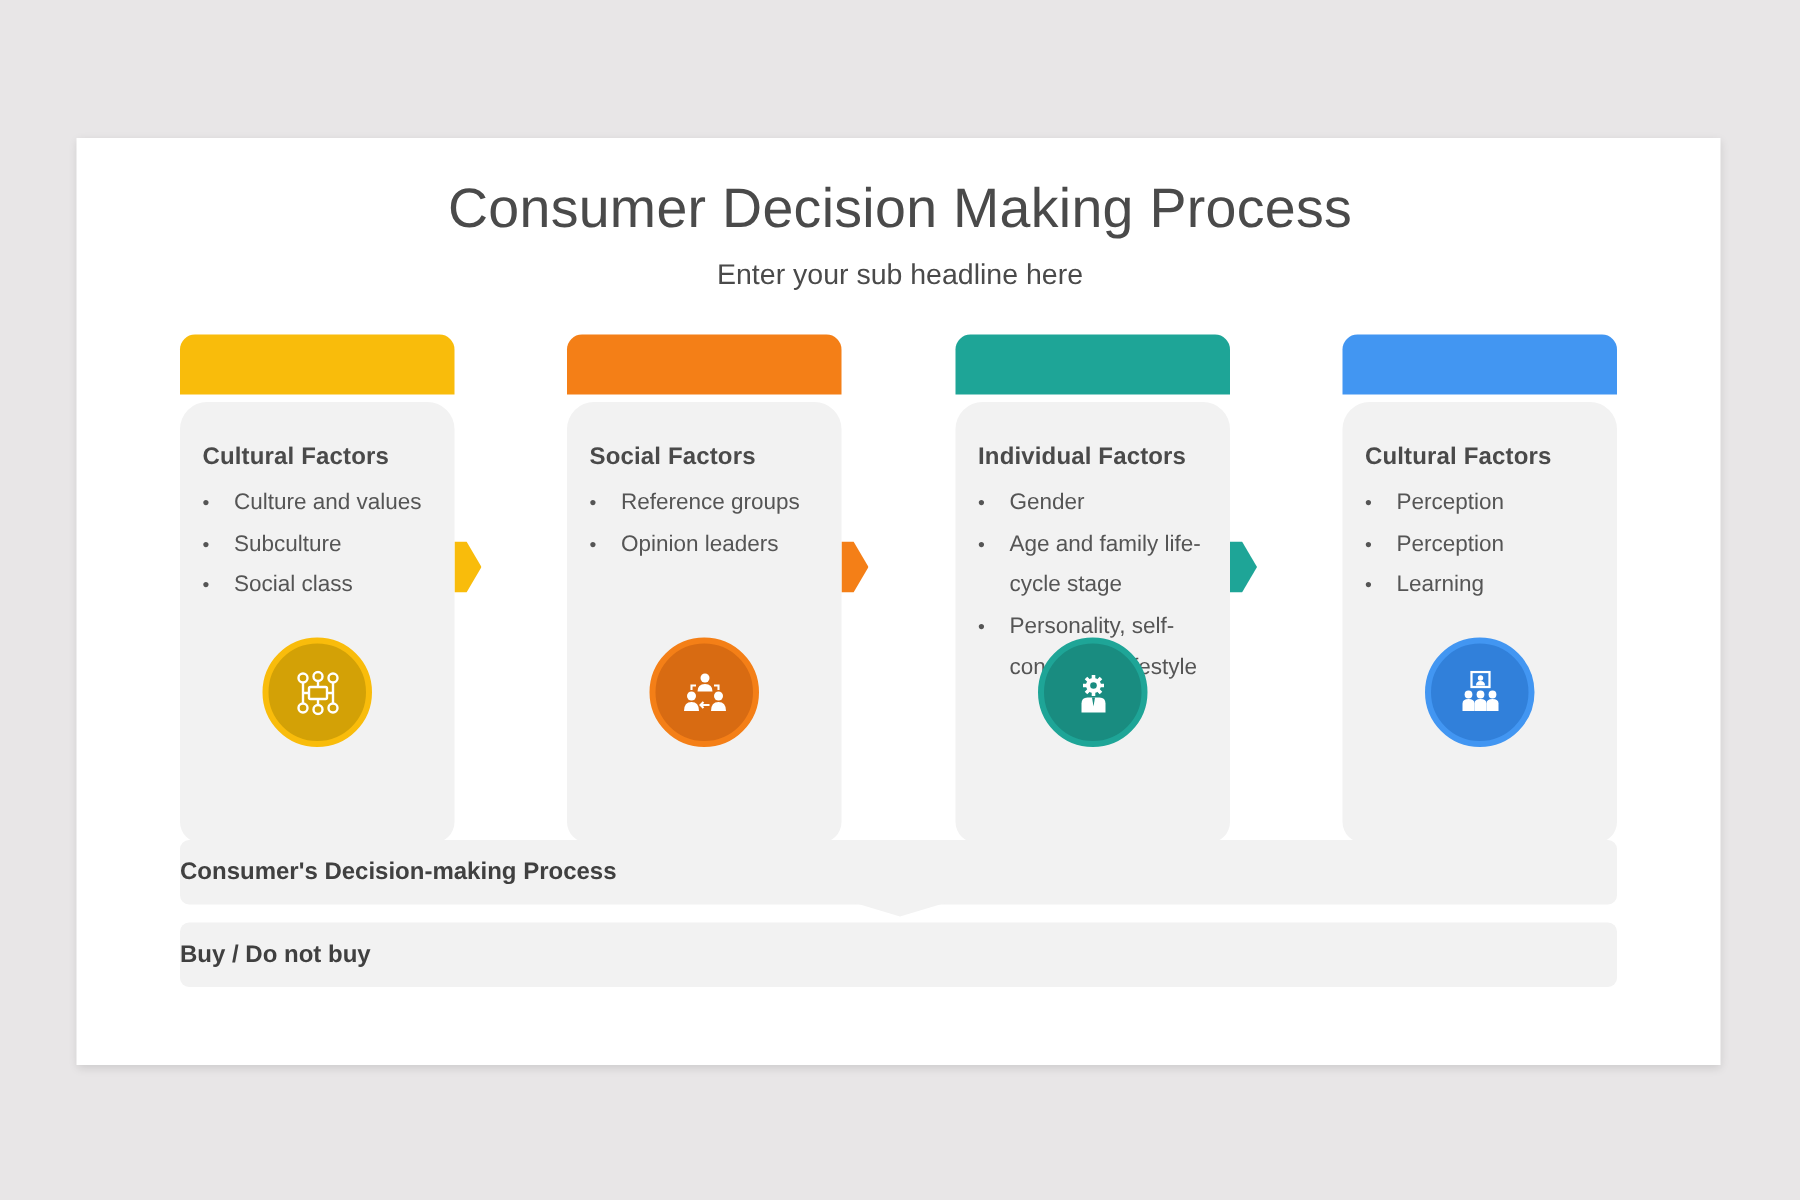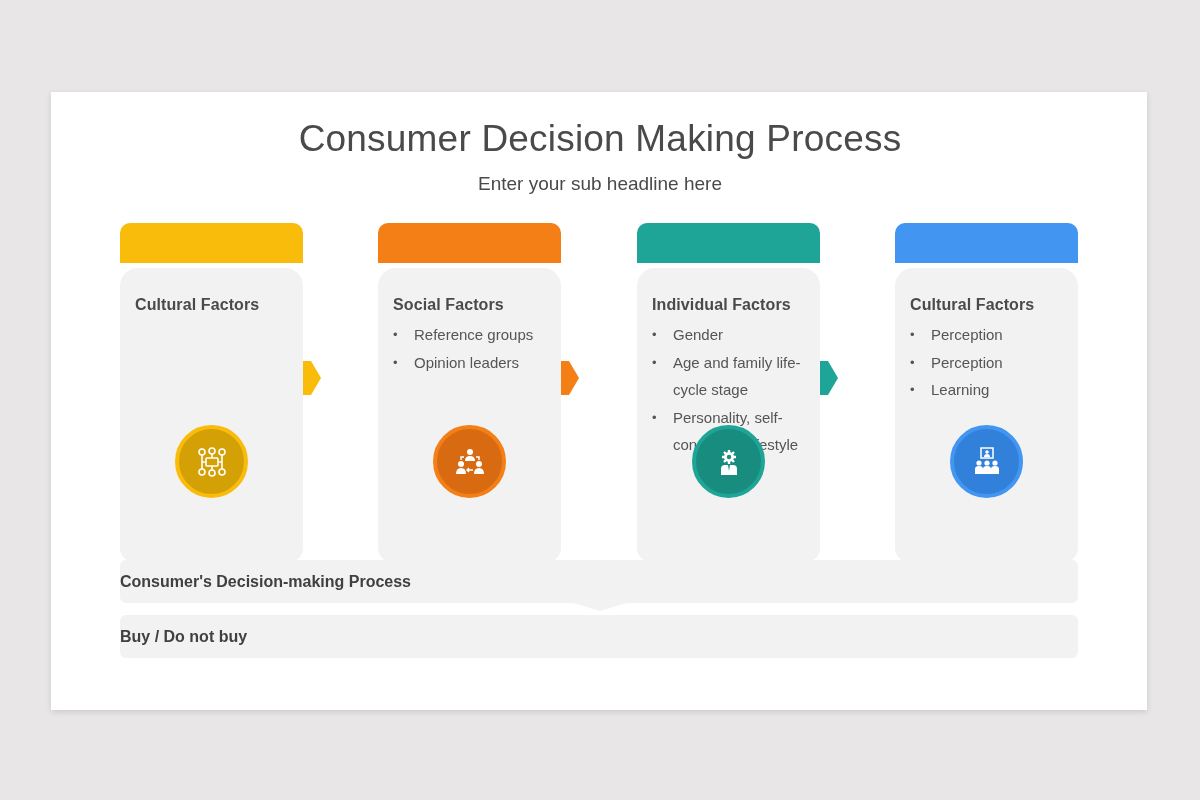--- a/index.html
+++ b/index.html
@@ -121,20 +121,25 @@
 
 <div class="slide"></div>
 
 <div class="title">Consumer Decision Making Process</div>
 <div class="subtitle">Enter your sub headline here</div>
 
 <div class="card-wrap" style="left:120px;">
   <div class="card-top" style="background:#f9bc0b;"></div>
   <div class="card">
     <div class="card-heading">Cultural Factors</div>
+    <ul class="bullets">
+      <li>Culture and values</li>
+      <li>Subculture</li>
+      <li>Social class</li>
+    </ul>
   </div>
   <svg class="arrow-tab" viewBox="0 0 18 34">
     <path d="M0 0 H8 L18 17 L8 34 H0 Z" fill="#f9bc0b"></path>
   </svg>
   <div class="icon-circle" style="background:#d3a106; border:4px solid #f9bc0b;">
     <svg viewBox="0 0 30 30" fill="none" stroke="#fff" stroke-width="1.6">
       <circle cx="5" cy="5" r="3"></circle>
         <circle cx="15" cy="4" r="3"></circle>
         <circle cx="25" cy="5" r="3"></circle>
       <circle cx="5" cy="25" r="3"></circle>

